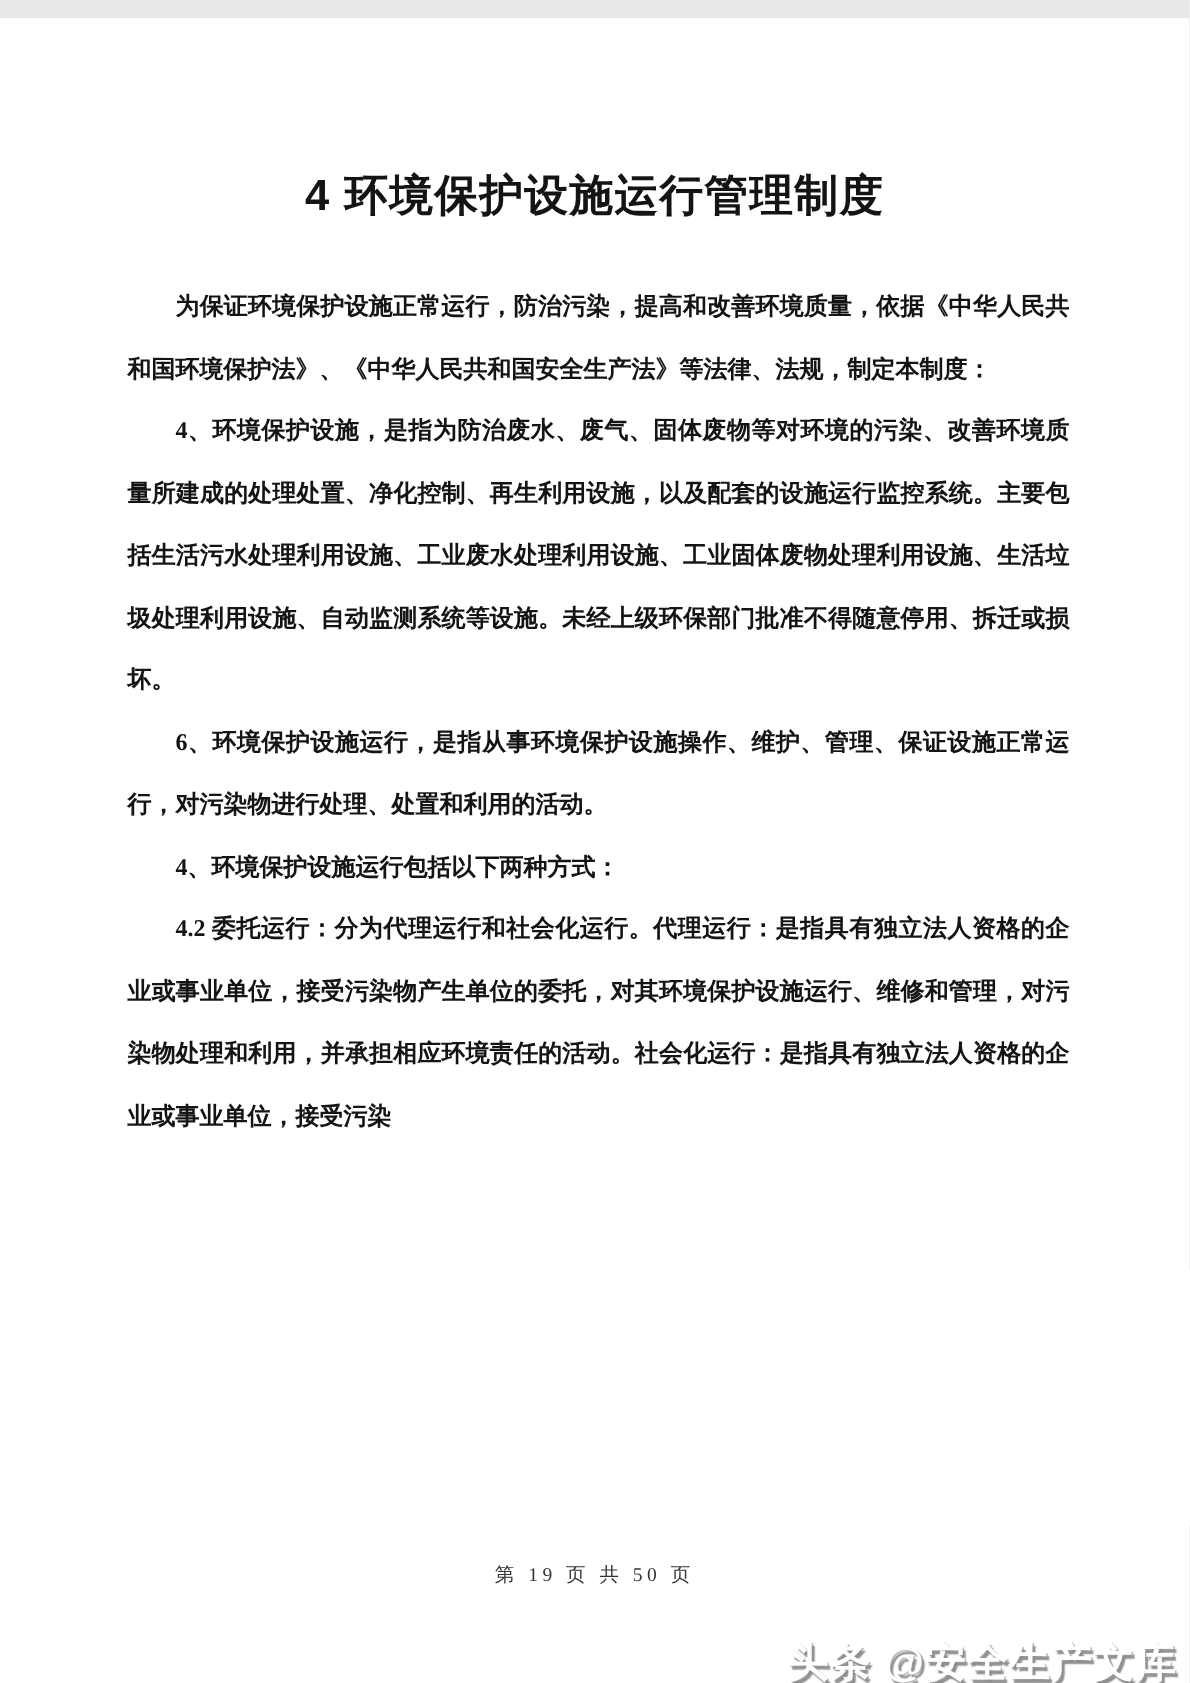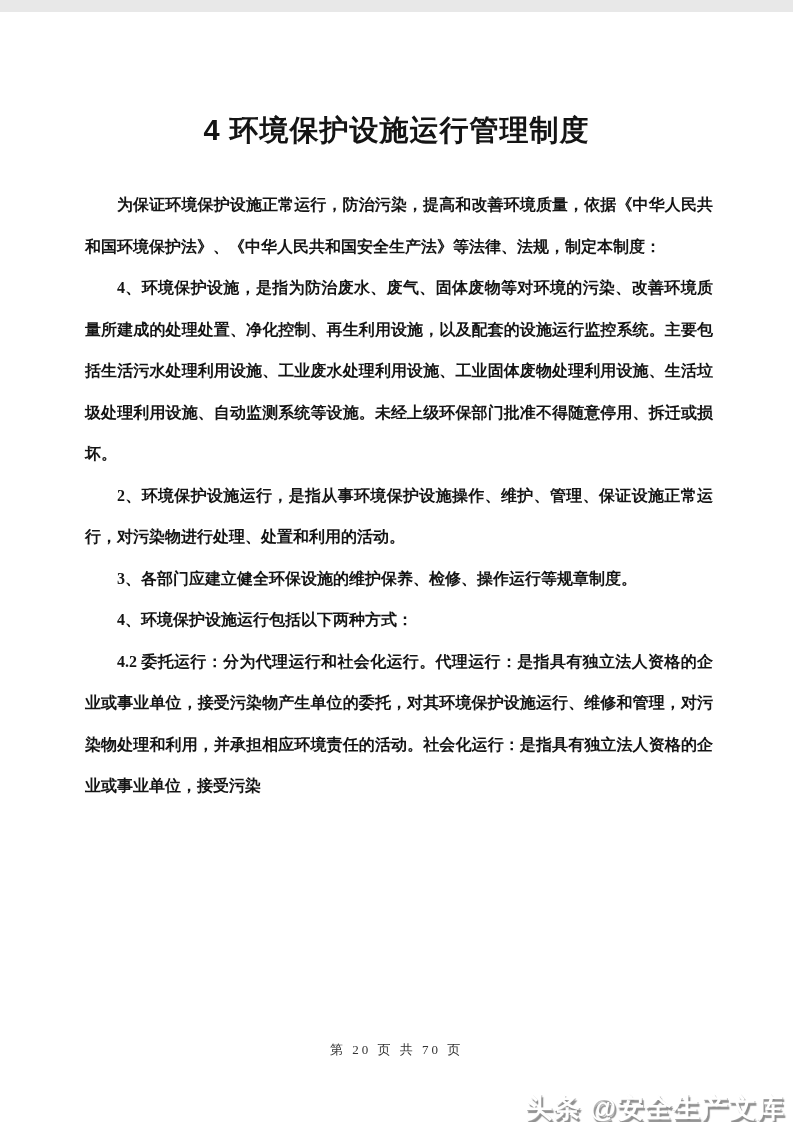--- a/index.html
+++ b/index.html
@@ -70,22 +70,21 @@
 </style>
 </head>
 <body>
 
 <div class="page">
   <h1 class="doc-title">4 环境保护设施运行管理制度</h1>
 
   <div class="doc-body">
     <p>为保证环境保护设施正常运行，防治污染，提高和改善环境质量，依据《中华人民共和国环境保护法》、《中华人民共和国安全生产法》等法律、法规，制定本制度：</p>
     <p>4、环境保护设施，是指为防治废水、废气、固体废物等对环境的污染、改善环境质量所建成的处理处置、净化控制、再生利用设施，以及配套的设施运行监控系统。主要包括生活污水处理利用设施、工业废水处理利用设施、工业固体废物处理利用设施、生活垃圾处理利用设施、自动监测系统等设施。未经上级环保部门批准不得随意停用、拆迁或损坏。</p>
-    <p>2、环境保护设施运行，是指从事环境保护设施操作、维护、管理、保证设施正常运行，对污染物进行处理、处置和利用的活动。</p>
-    <p>3、各部门应建立健全环保设施的维护保养、检修、操作运行等规章制度。</p>
+    <p>6、环境保护设施运行，是指从事环境保护设施操作、维护、管理、保证设施正常运行，对污染物进行处理、处置和利用的活动。</p>
     <p>4、环境保护设施运行包括以下两种方式：</p>
     <p>4.2 委托运行：分为代理运行和社会化运行。代理运行：是指具有独立法人资格的企业或事业单位，接受污染物产生单位的委托，对其环境保护设施运行、维修和管理，对污染物处理和利用，并承担相应环境责任的活动。社会化运行：是指具有独立法人资格的企业或事业单位，接受污染</p>
   </div>
 
-  <div class="page-footer">第 20 页 共 70 页</div>
+  <div class="page-footer">第 19 页 共 50 页</div>
 
   <div class="watermark">头条 @安全生产文库</div>
 </div>
 
 </body></html>

